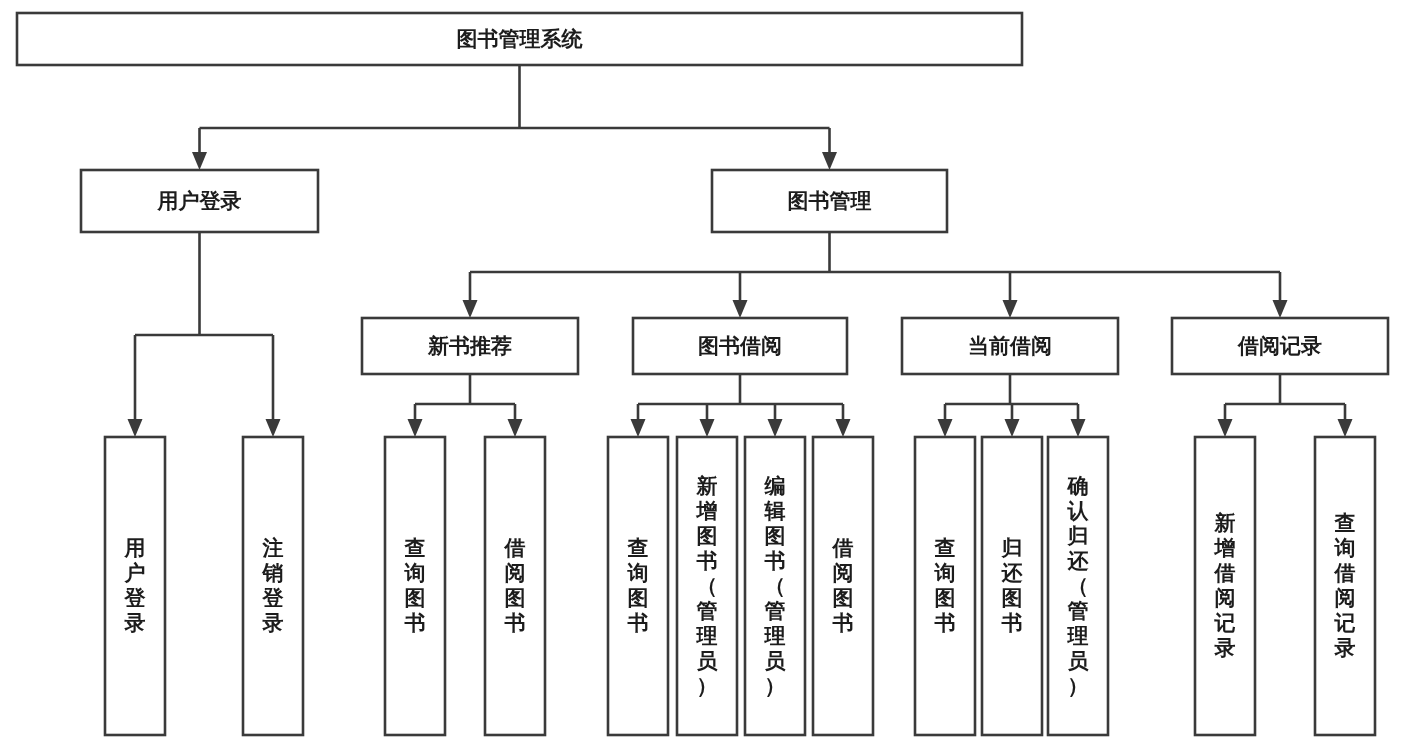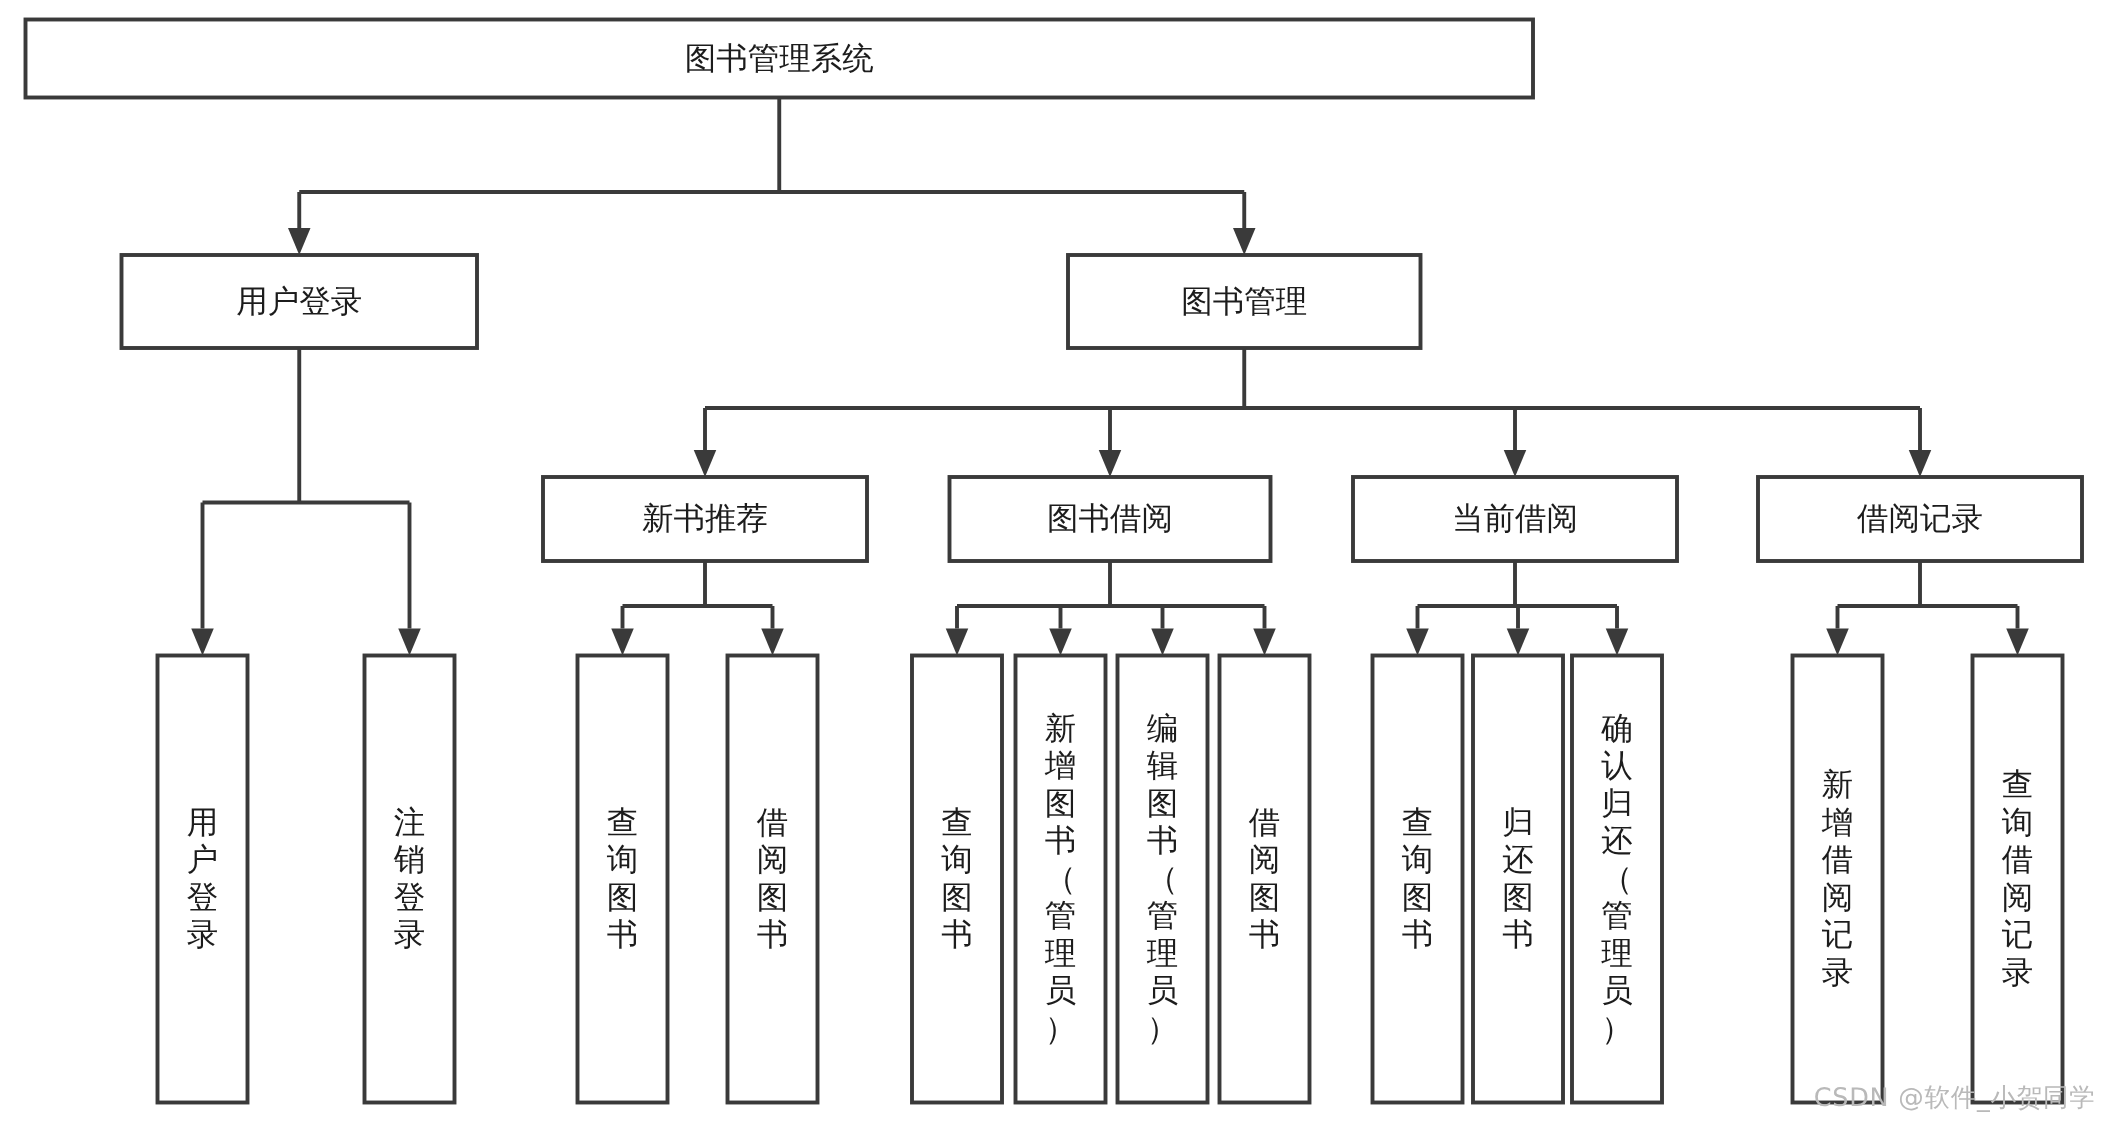--- a/index.html
+++ b/index.html
@@ -12,20 +12,21 @@
     width: 1405px;
     height: 747px;
     font-family: "DejaVu Sans", "Liberation Sans", sans-serif;
     overflow: hidden;
   }
   #diagram-root {
     position: relative;
     width: 1405px;
     height: 747px;
     background: #ffffff;
+    font-weight: bold;
   }
   svg.diagram-canvas {
     position: absolute;
     left: 0;
     top: 0;
     width: 1405px;
     height: 747px;
     display: block;
   }
   .node-box {
@@ -203,14 +204,13 @@
         <g>
           <rect x="1195" y="437" width="60" height="298" class="node-box"></rect>
           <text x="1225" y="530" class="node-label-v"><tspan x="1225" dy="0">新</tspan><tspan x="1225" dy="25">增</tspan><tspan x="1225" dy="25">借</tspan><tspan x="1225" dy="25">阅</tspan><tspan x="1225" dy="25">记</tspan><tspan x="1225" dy="25">录</tspan></text>
         </g>
         <g>
           <rect x="1315" y="437" width="60" height="298" class="node-box"></rect>
           <text x="1345" y="530" class="node-label-v"><tspan x="1345" dy="0">查</tspan><tspan x="1345" dy="25">询</tspan><tspan x="1345" dy="25">借</tspan><tspan x="1345" dy="25">阅</tspan><tspan x="1345" dy="25">记</tspan><tspan x="1345" dy="25">录</tspan></text>
         </g>
       </g>
     </svg>
-  <div class="watermark-text">CSDN @软件_小贺同学</div>
 </div>
 
 </body></html>

